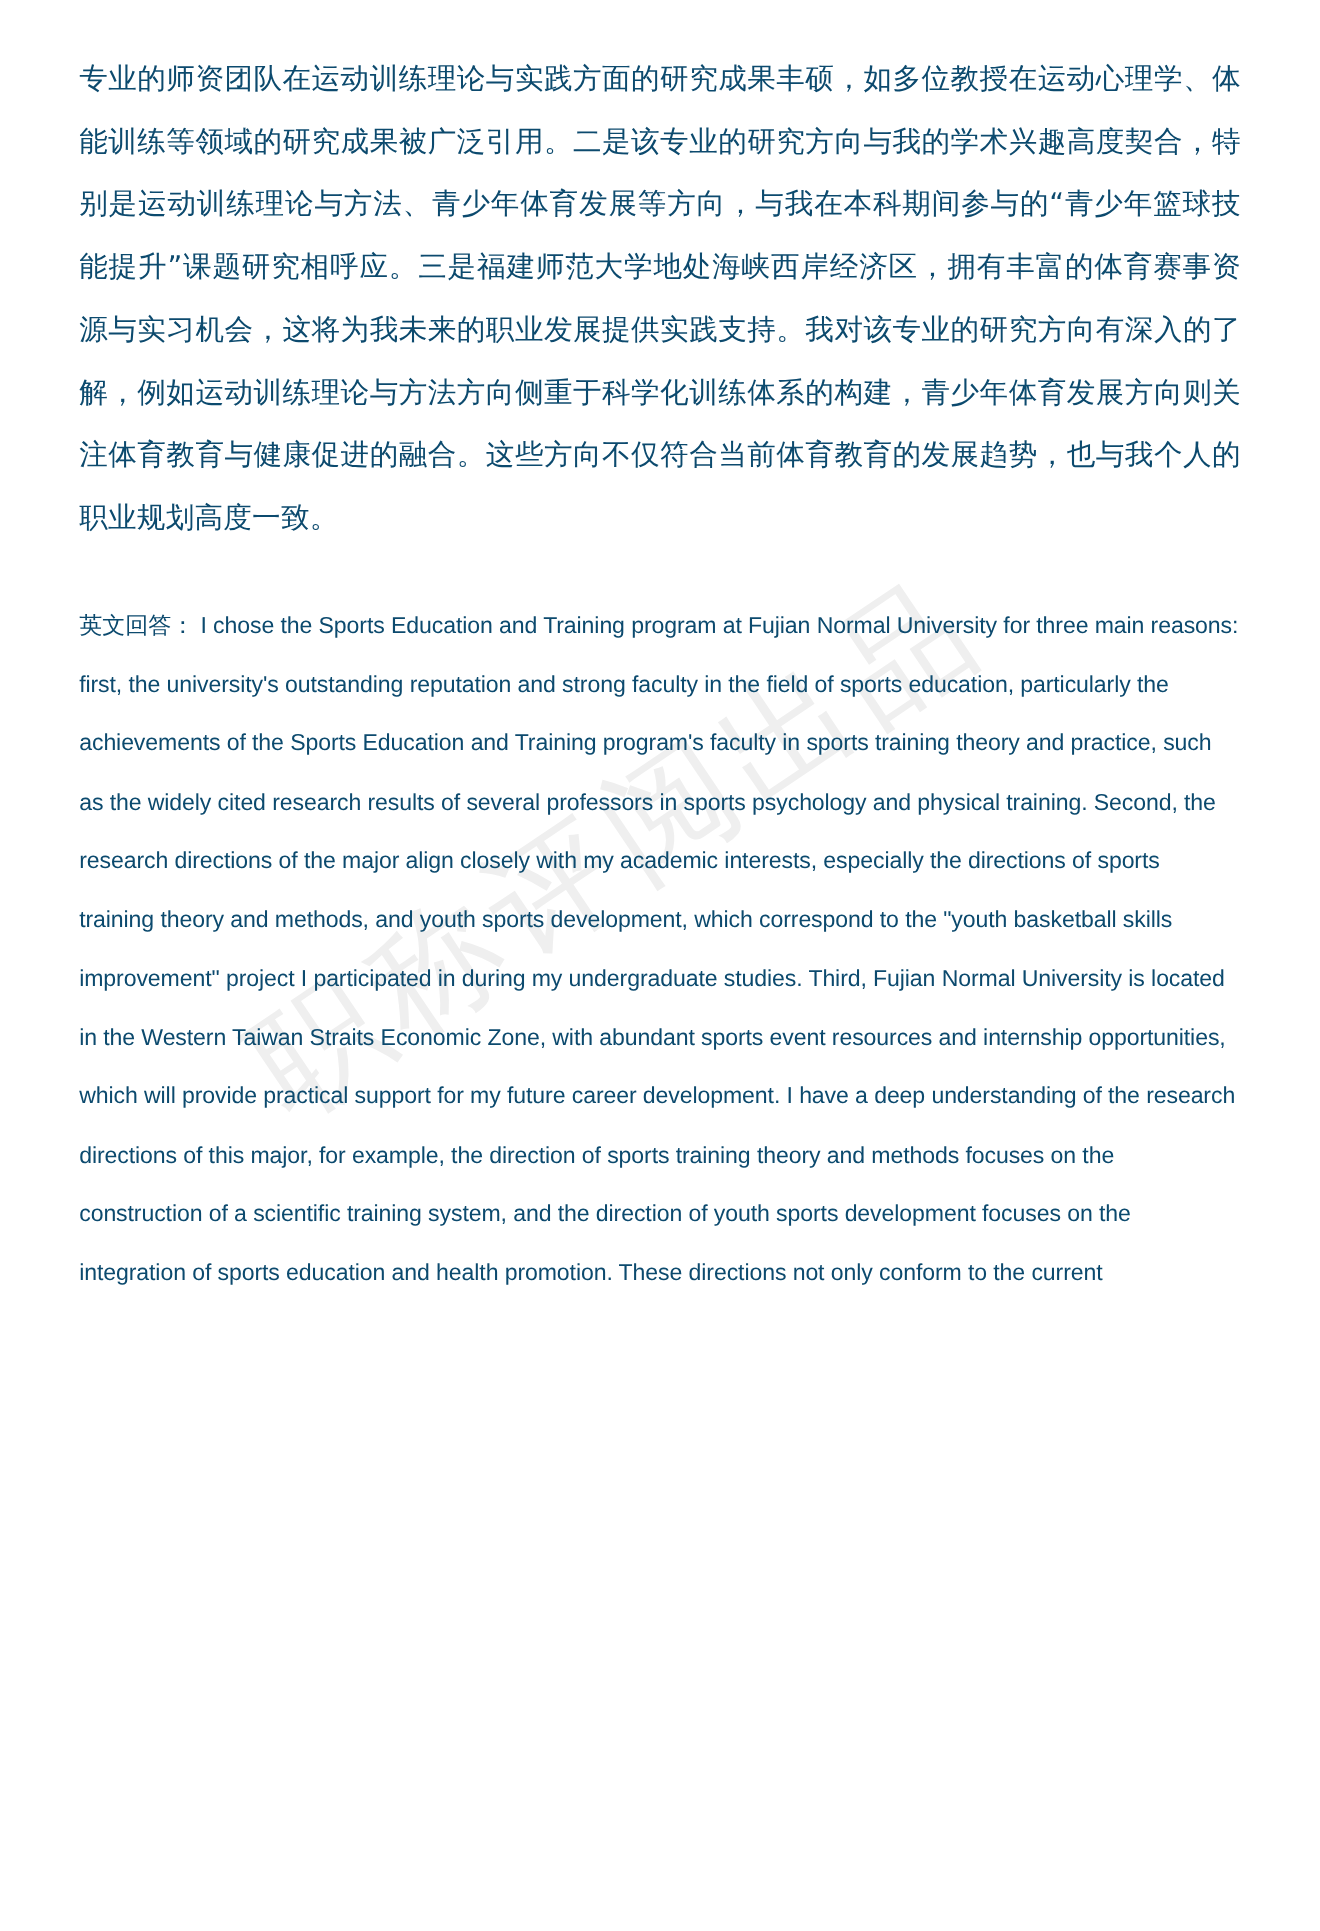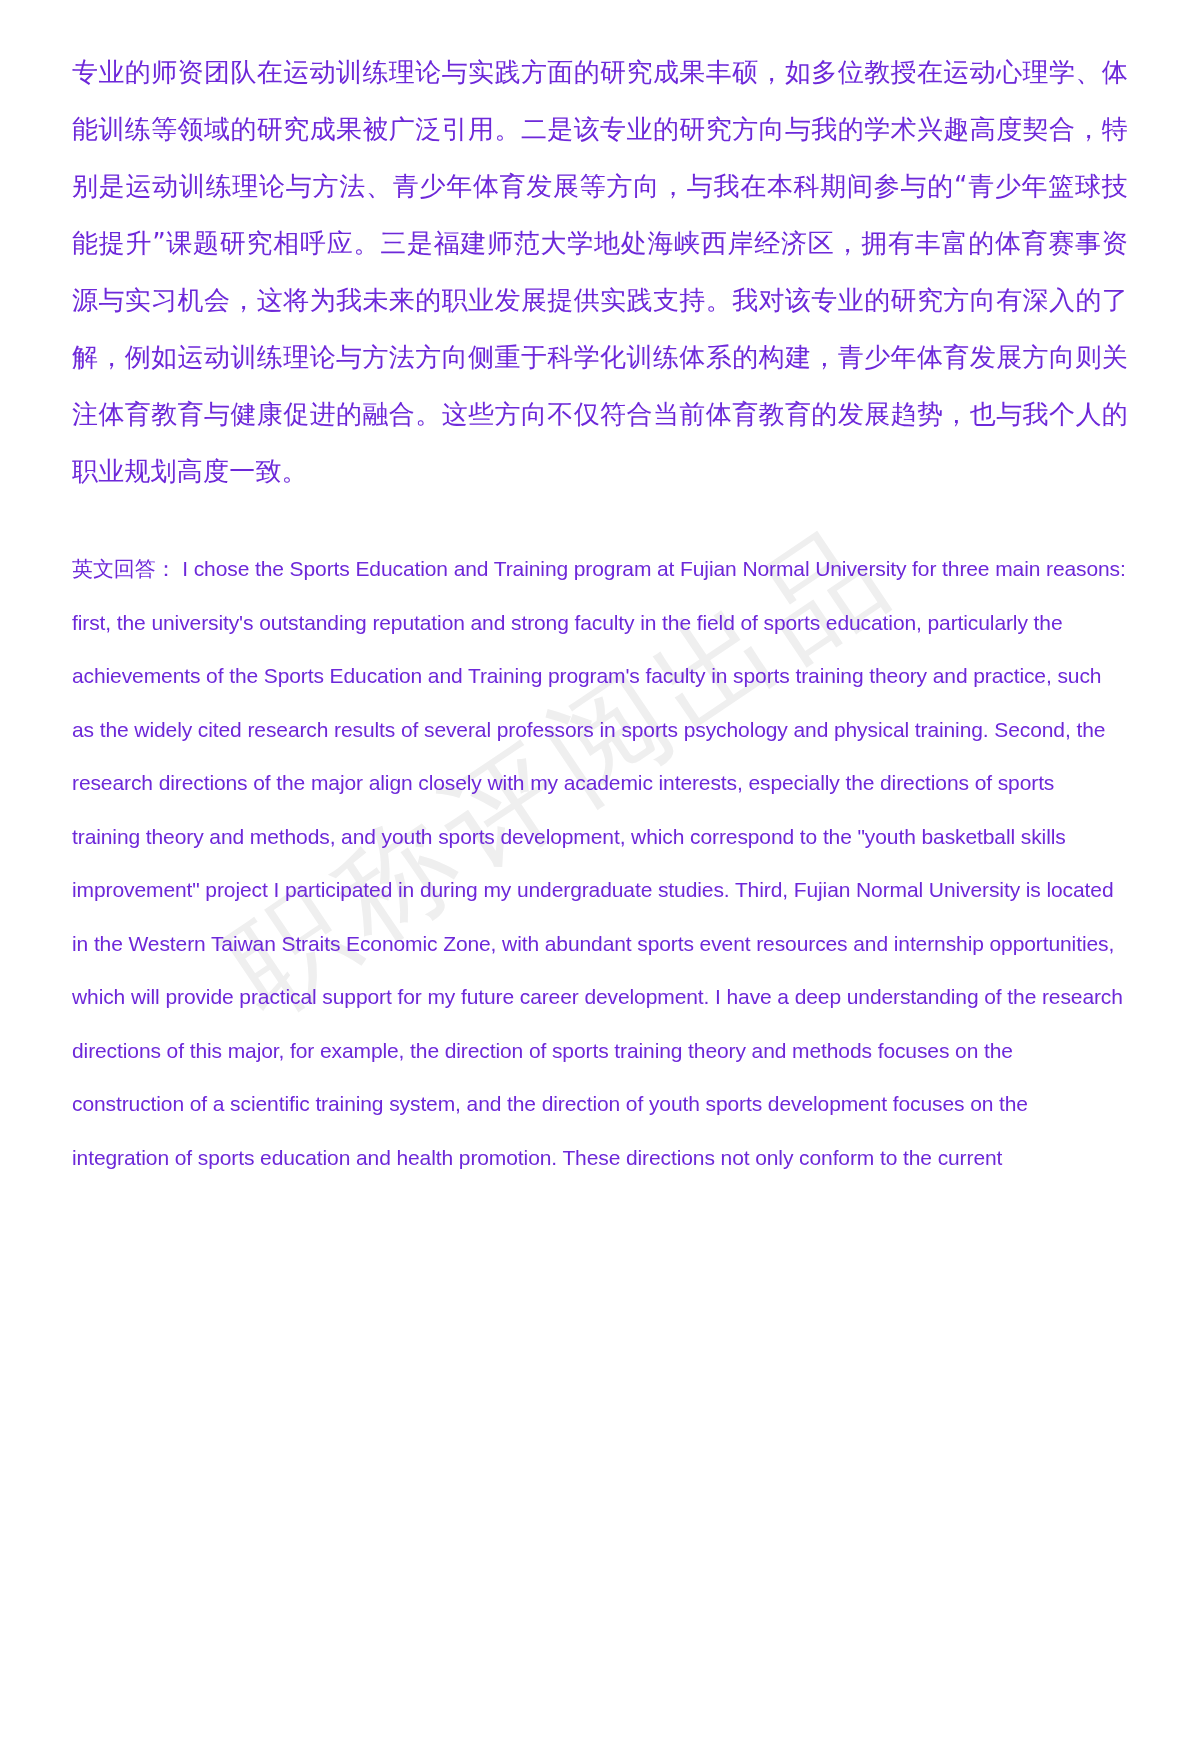--- a/index.html
+++ b/index.html
@@ -47,21 +47,21 @@
     position: relative;
     z-index: 2;
     padding: 44px 72px 0 72px;
   }
   p.para {
     margin: 0 0 0 0;
     font-size: 25.5px;
     line-height: 57px;
     text-align: justify;
     text-justify: inter-ideograph;
-    color: #6d28d9;
+    color: #0c4a6e;
     font-family: "DejaVu Sans", "Liberation Sans", sans-serif;
     letter-spacing: 0.2px;
   }
   p.para-cn {
     font-size: 26px;
     line-height: 57px;
   }
   p.para-en {
     margin-top: 42px;
     font-size: 21px;

